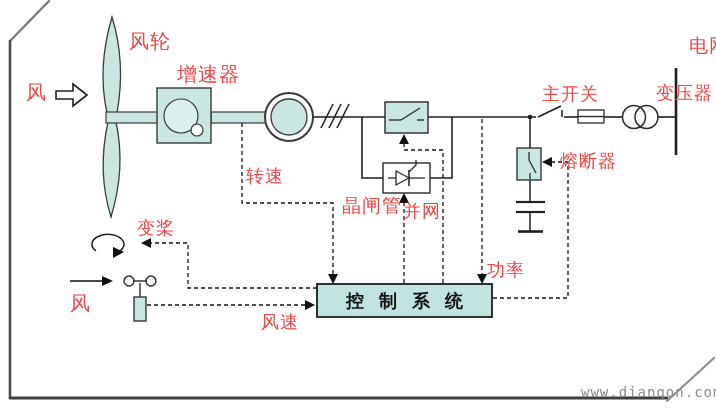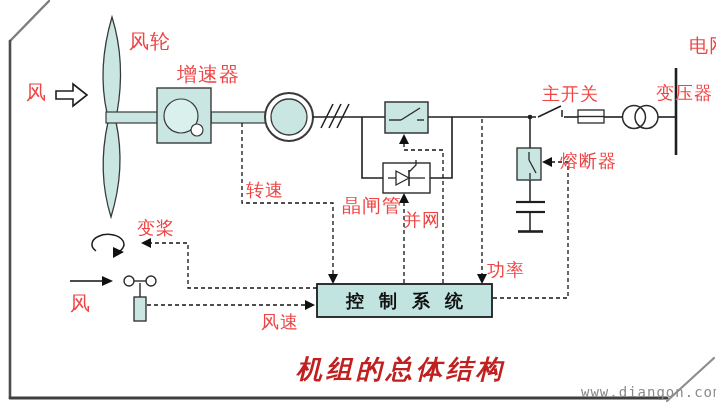--- a/index.html
+++ b/index.html
@@ -179,25 +179,24 @@
     <path d="M56,91 L73,91 L73,84 L87,95 L73,106 L73,99 L56,99 Z" fill="#ffffff" stroke="#1f1f1f" stroke-width="1.6"></path>
   </svg>
 
   <div class="lbl lbl-20" style="left:26px;top:82px;">风</div>
   <div class="lbl lbl-20" style="left:129px;top:31px;">风轮</div>
   <div class="lbl lbl-20" style="left:169px;top:64px;margin-left:8px;">增速器</div>
   <div class="lbl lbl-18" style="left:542px;top:85px;">主开关</div>
   <div class="lbl lbl-18" style="left:612px;top:84px;margin-left:44px;">变压器</div>
   <div class="lbl lbl-19" style="left:689px;top:36px;">电网</div>
   <div class="lbl lbl-18" style="left:560px;top:152px;">熔断器</div>
-  <div class="lbl lbl-18" style="left:246px;top:181px;">转速</div>
+  <div class="lbl lbl-18" style="left:246px;top:167px;">转速</div>
   <div class="lbl lbl-19" style="left:342px;top:196px;">晶闸管</div>
-  <div class="lbl lbl-18" style="left:403px;top:211px;">并网</div>
+  <div class="lbl lbl-18" style="left:403px;top:202px;">并网</div>
   <div class="lbl lbl-18" style="left:487px;top:261px;">功率</div>
   <div class="lbl lbl-18" style="left:137px;top:219px;">变桨</div>
   <div class="lbl lbl-20" style="left:70px;top:293px;">风</div>
   <div class="lbl lbl-18" style="left:261px;top:313px;">风速</div>
 
   <div id="control-box-text">控制系统</div>
 
-  <div id="diagram-title">机组的总体结构</div>
   <div id="watermark">www.diangon.com</div>
 </div>
 
 </body></html>

